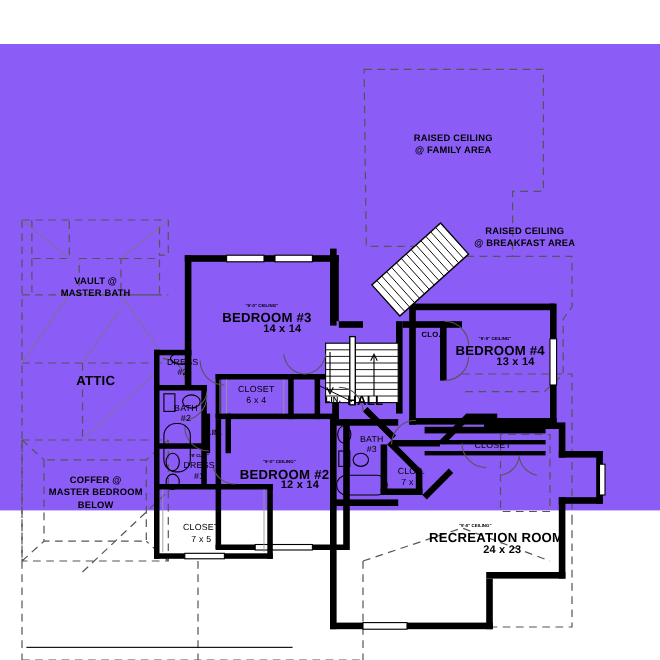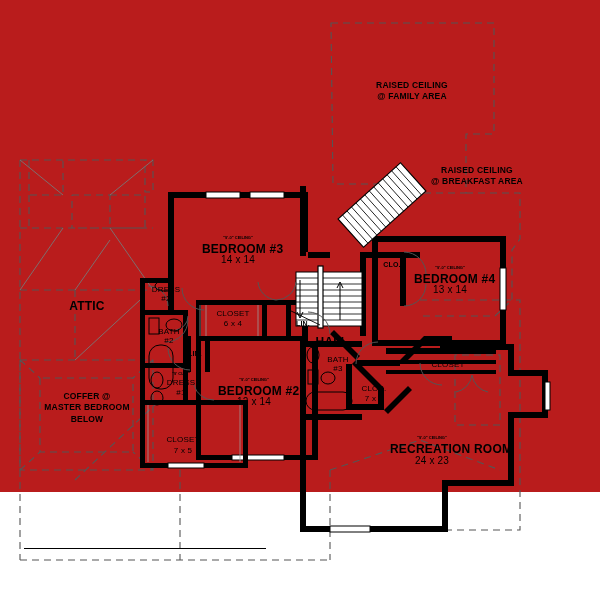--- a/index.html
+++ b/index.html
@@ -1,23 +1,23 @@
 <!DOCTYPE html>
 <html><head>
 <meta charset="utf-8">
 <style>
   html,body{margin:0;padding:0;background:#ffffff;}
   body{width:600px;height:600px;overflow:hidden;
        font-family:"Liberation Sans","DejaVu Sans",sans-serif;}
-  #plan{position:relative;width:600px;height:492px;background:#b91c1c;}
+  #plan{position:relative;width:600px;height:424px;background:#8b5cf6;margin-top:40px;}
   svg{position:absolute;left:0;top:0;}
   .lbl{position:absolute;text-align:center;color:#000;line-height:1.12;
        white-space:pre;letter-spacing:.2px;}
   .rm{font-size:12px;font-weight:bold;}
-  .rmdim{font-size:10px;font-weight:normal;}
+  .rmdim{font-size:10px;font-weight:bold;text-align:right;}
   .sm{font-size:8px;font-weight:normal;}
   .xs{font-size:7px;font-weight:bold;}
   .tiny{font-size:4px;font-weight:bold;letter-spacing:0px;}
   .note{font-size:8.5px;font-weight:bold;line-height:1.35;}
   .title{position:absolute;left:24px;top:522px;font-size:19px;font-weight:bold;
          letter-spacing:.3px;color:#000;}
   .titleline{position:absolute;left:24px;top:548px;width:242px;height:1px;background:#000;}
 </style>
 </head>
 <body>
@@ -202,20 +202,22 @@
     <ellipse cx="164" cy="286" rx="9" ry="5"></ellipse>
   </g>
 </svg>
 
 <div class="lbl note" style="left:352px;top:80px;width:120px;">RAISED CEILING
 @ FAMILY AREA</div>
 
 <div class="lbl note" style="left:412px;top:165px;width:130px;">RAISED CEILING
 @ BREAKFAST AREA</div>
 
+<div class="lbl note" style="left:35px;top:210px;width:104px;">VAULT @
+MASTER BATH</div>
 
 <div class="lbl rm" style="left:57px;top:300px;width:60px;">ATTIC</div>
 
 <div class="lbl note" style="left:29px;top:391px;width:116px;">COFFER @
 MASTER BEDROOM
 BELOW</div>
 
 <div class="lbl tiny" style="left:202px;top:236px;width:72px;">"9'-0" CEILING"</div>
 <div class="lbl rm" style="left:202px;top:243px;width:72px;">BEDROOM #3</div>
 <div class="lbl rmdim" style="left:202px;top:254px;width:72px;">14 x 14</div>
@@ -225,21 +227,21 @@
 <div class="lbl rmdim" style="left:414px;top:284px;width:72px;">13 x 14</div>
 
 <div class="lbl tiny" style="left:218px;top:378px;width:72px;">"9'-0" CEILING"</div>
 <div class="lbl rm" style="left:218px;top:385px;width:72px;">BEDROOM #2</div>
 <div class="lbl rmdim" style="left:218px;top:396px;width:72px;">12 x 14</div>
 
 <div class="lbl tiny" style="left:390px;top:436px;width:84px;">"9'-0" CEILING"</div>
 <div class="lbl rm" style="left:390px;top:443px;width:84px;">RECREATION ROOM</div>
 <div class="lbl rmdim" style="left:390px;top:455px;width:84px;">24 x 23</div>
 
-<div class="lbl rm" style="left:302px;top:336px;width:60px;">HALL</div>
+<div class="lbl rm" style="left:302px;top:318px;width:60px;">HALL</div>
 
 <div class="lbl sm" style="left:146px;top:328px;width:46px;">BATH</div>
 <div class="lbl sm" style="left:146px;top:337px;width:46px;">#2</div>
 
 <div class="lbl sm" style="left:316px;top:356px;width:44px;">BATH</div>
 <div class="lbl sm" style="left:316px;top:365px;width:44px;">#3</div>
 
 <div class="lbl sm" style="left:142px;top:286px;width:48px;">DRESS</div>
 <div class="lbl sm" style="left:142px;top:295px;width:48px;">#2</div>
 

